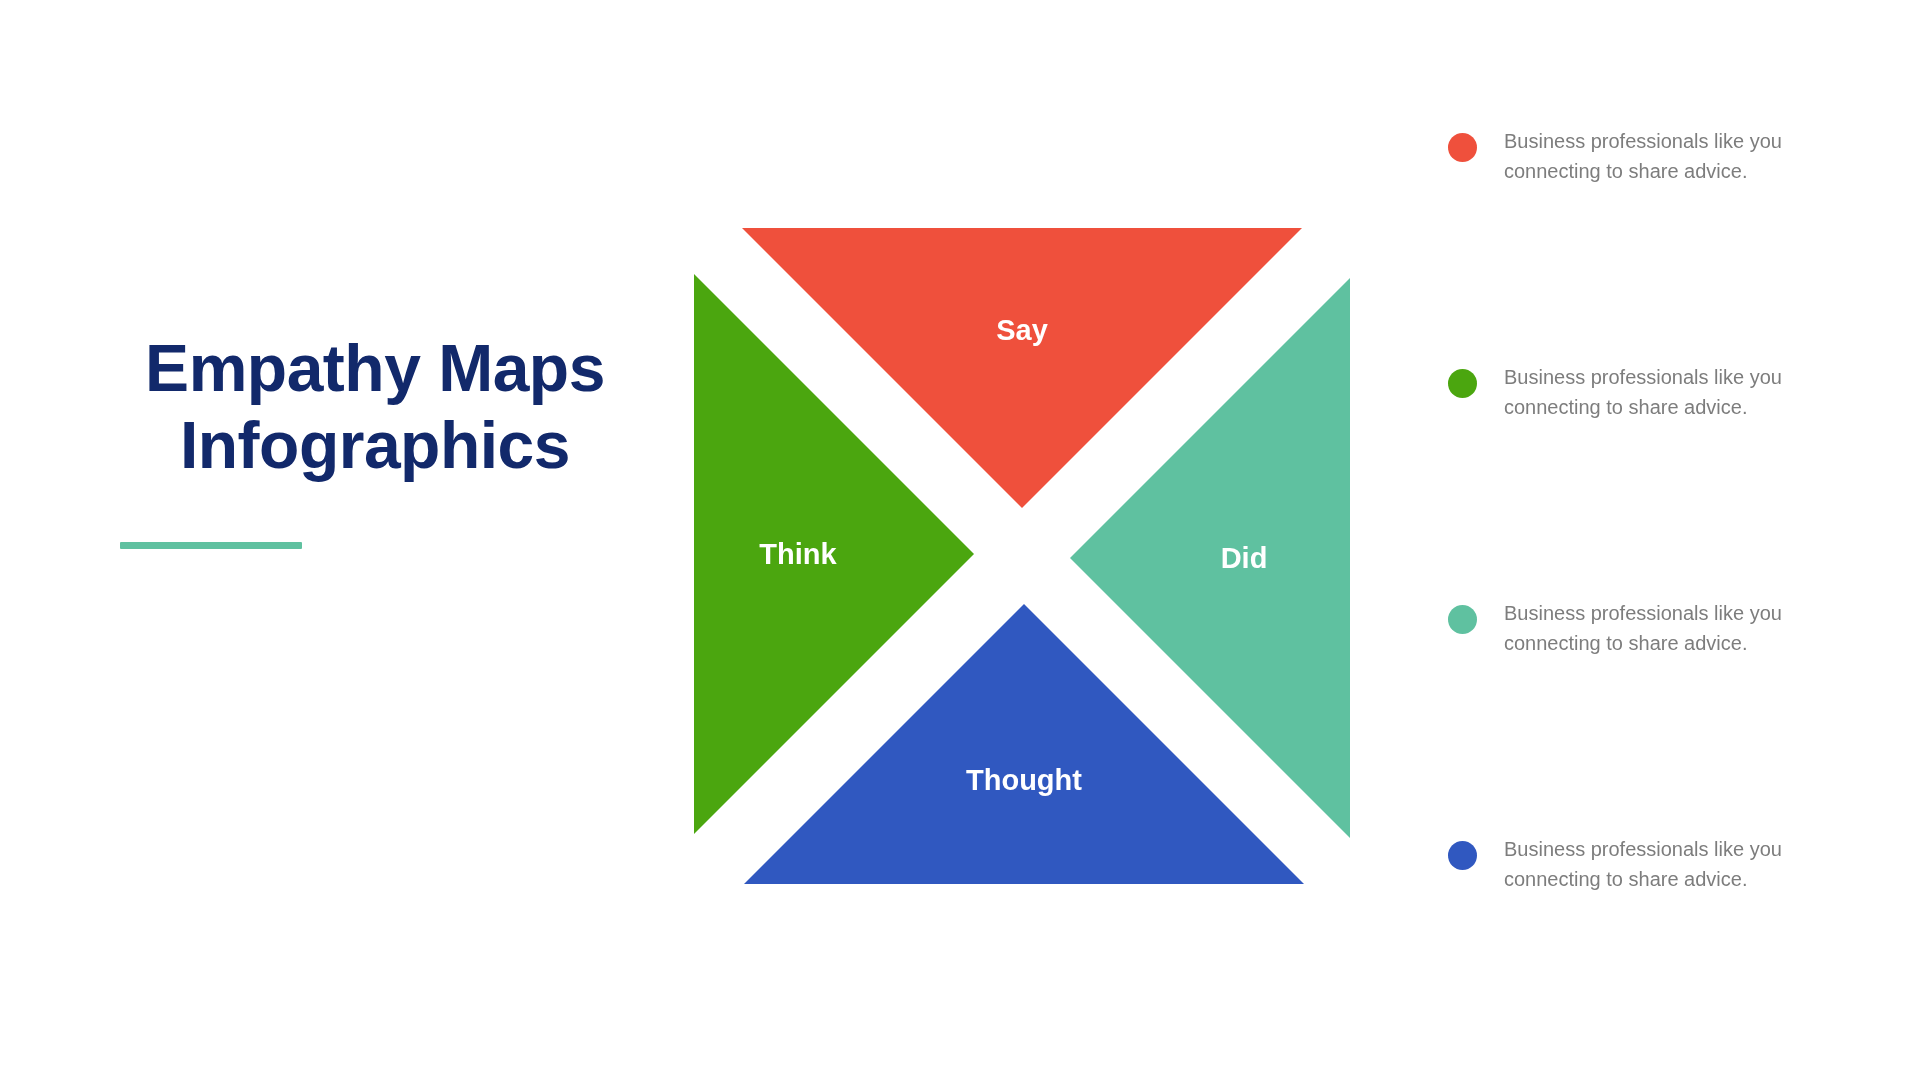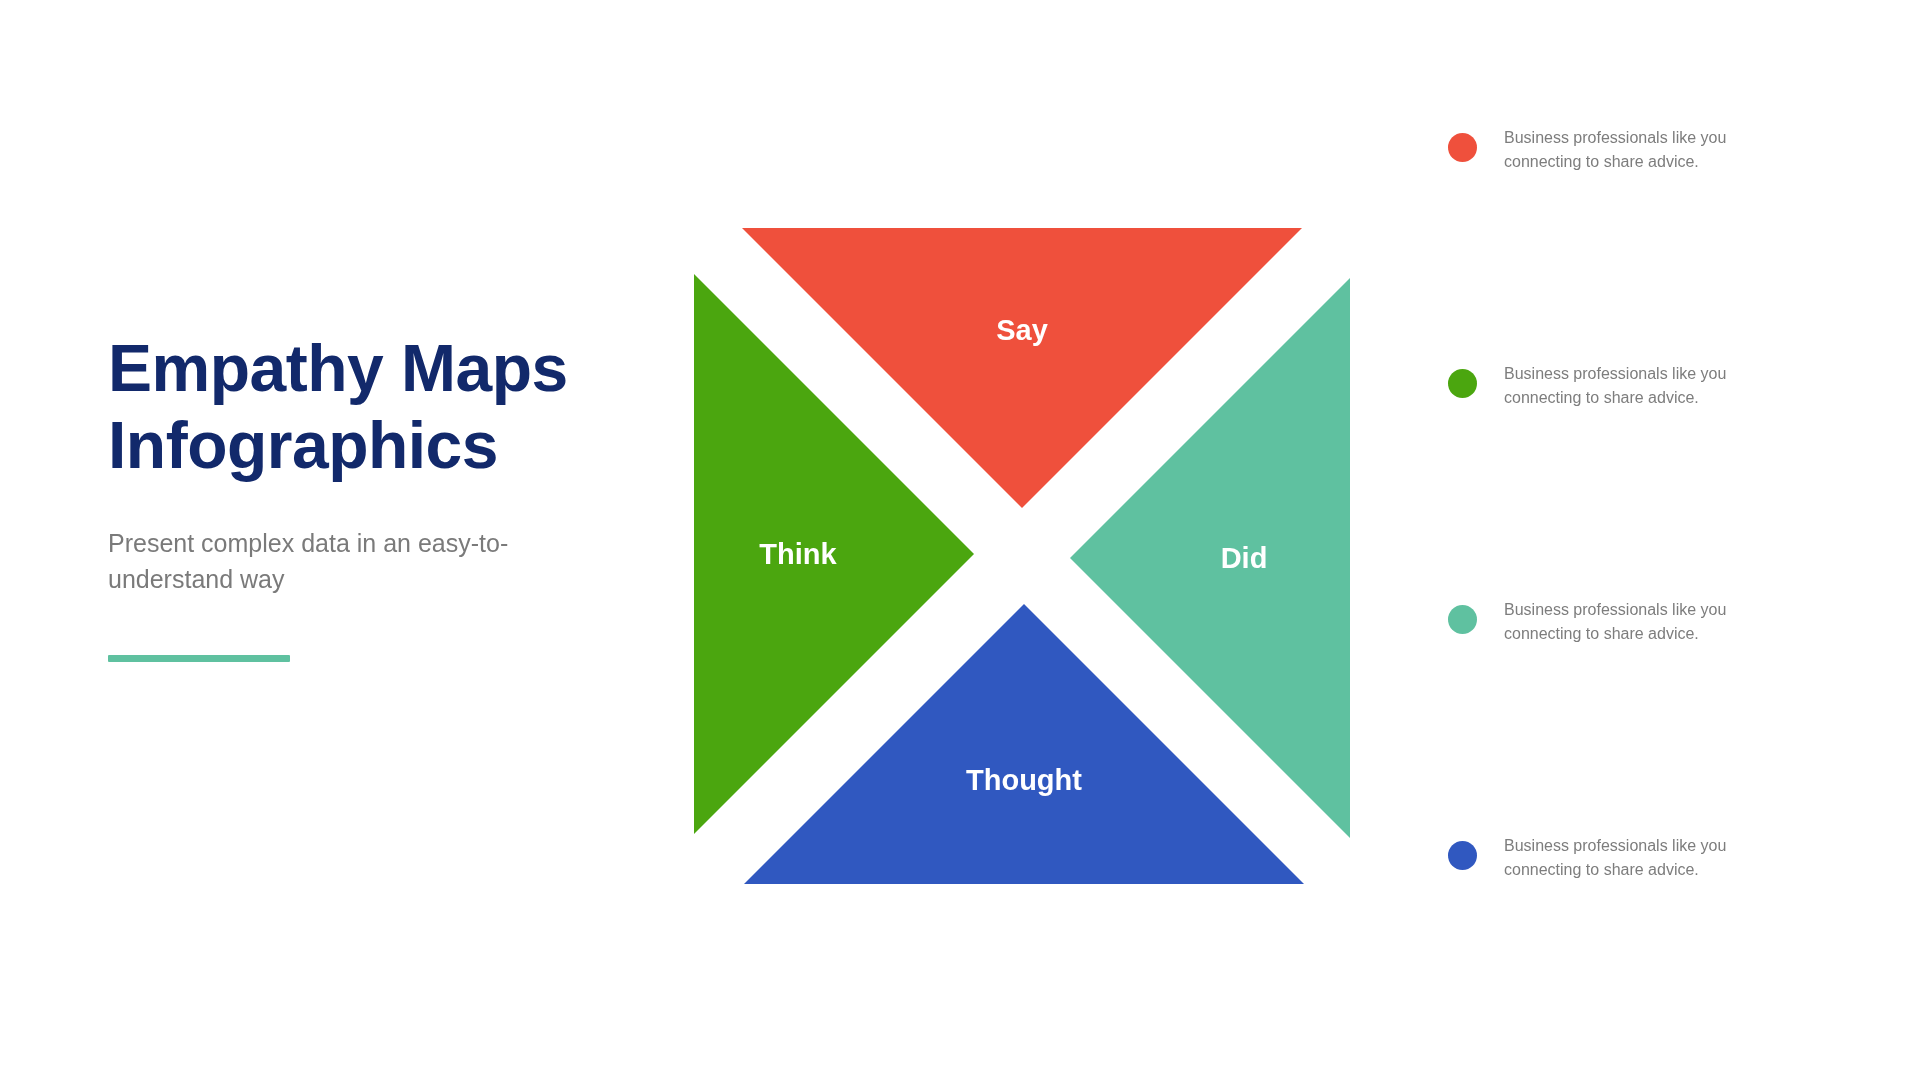--- a/index.html
+++ b/index.html
@@ -18,23 +18,24 @@
 
   #slide {
     position: absolute;
     inset: 0;
     background: #ffffff;
   }
 
   
   #left-panel {
     position: absolute;
-    left: 108px;
+    left: 120px;
     top: 330px;
     width: 510px;
+    text-align: center;
   }
 
   #page-title {
     font-size: 66px;
     line-height: 1.17;
     font-weight: 700;
     letter-spacing: -0.5px;
     color: #12296b;
     margin: 0;
   }
@@ -92,34 +93,33 @@
     height: 236px;
   }
   .legend-dot {
     flex: 0 0 auto;
     width: 29px;
     height: 29px;
     border-radius: 50%;
     margin-top: 7px;
   }
   .legend-text {
-    font-size: 16px;
+    font-size: 20px;
     line-height: 1.52;
     color: #7d7d7d;
     max-width: 300px;
   }
 </style>
 </head>
 <body>
 
 <div id="slide">
 
   <div id="left-panel">
     <h1 id="page-title">Empathy Maps Infographics</h1>
-    <p id="page-subtitle">Present complex data in an easy-to-understand way</p>
     <div id="title-divider"></div>
   </div>
 
   <div id="diagram">
     <svg viewBox="0 0 690 690" xmlns="http://www.w3.org/2000/svg">
 
       <g>
         <polygon points="62,16 622,16 342,296" fill="#ef503c"></polygon>
         <text class="wedge-label" x="342" y="120">Say</text>
       </g>

